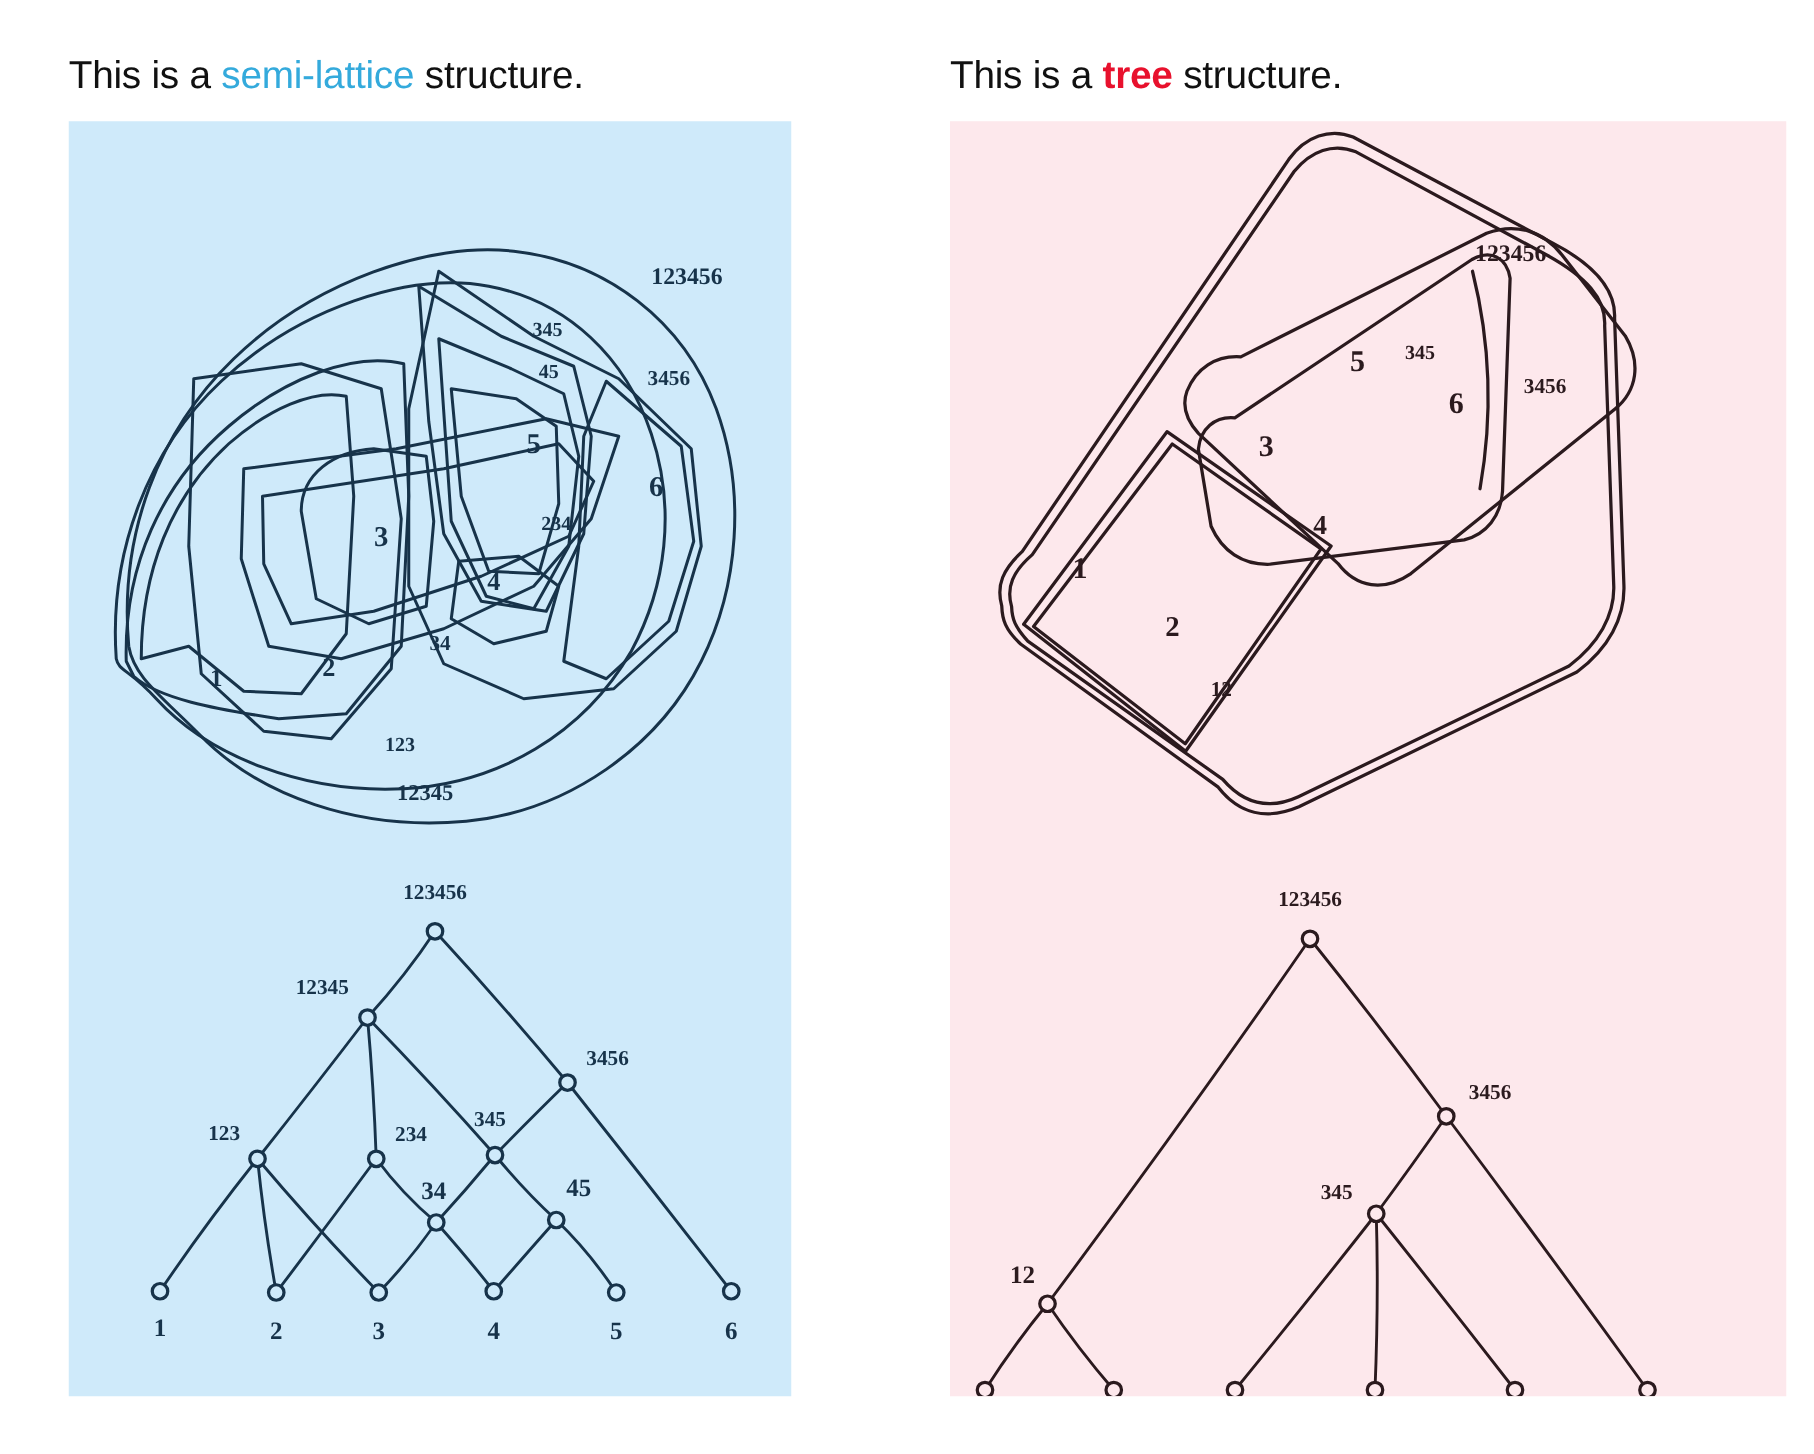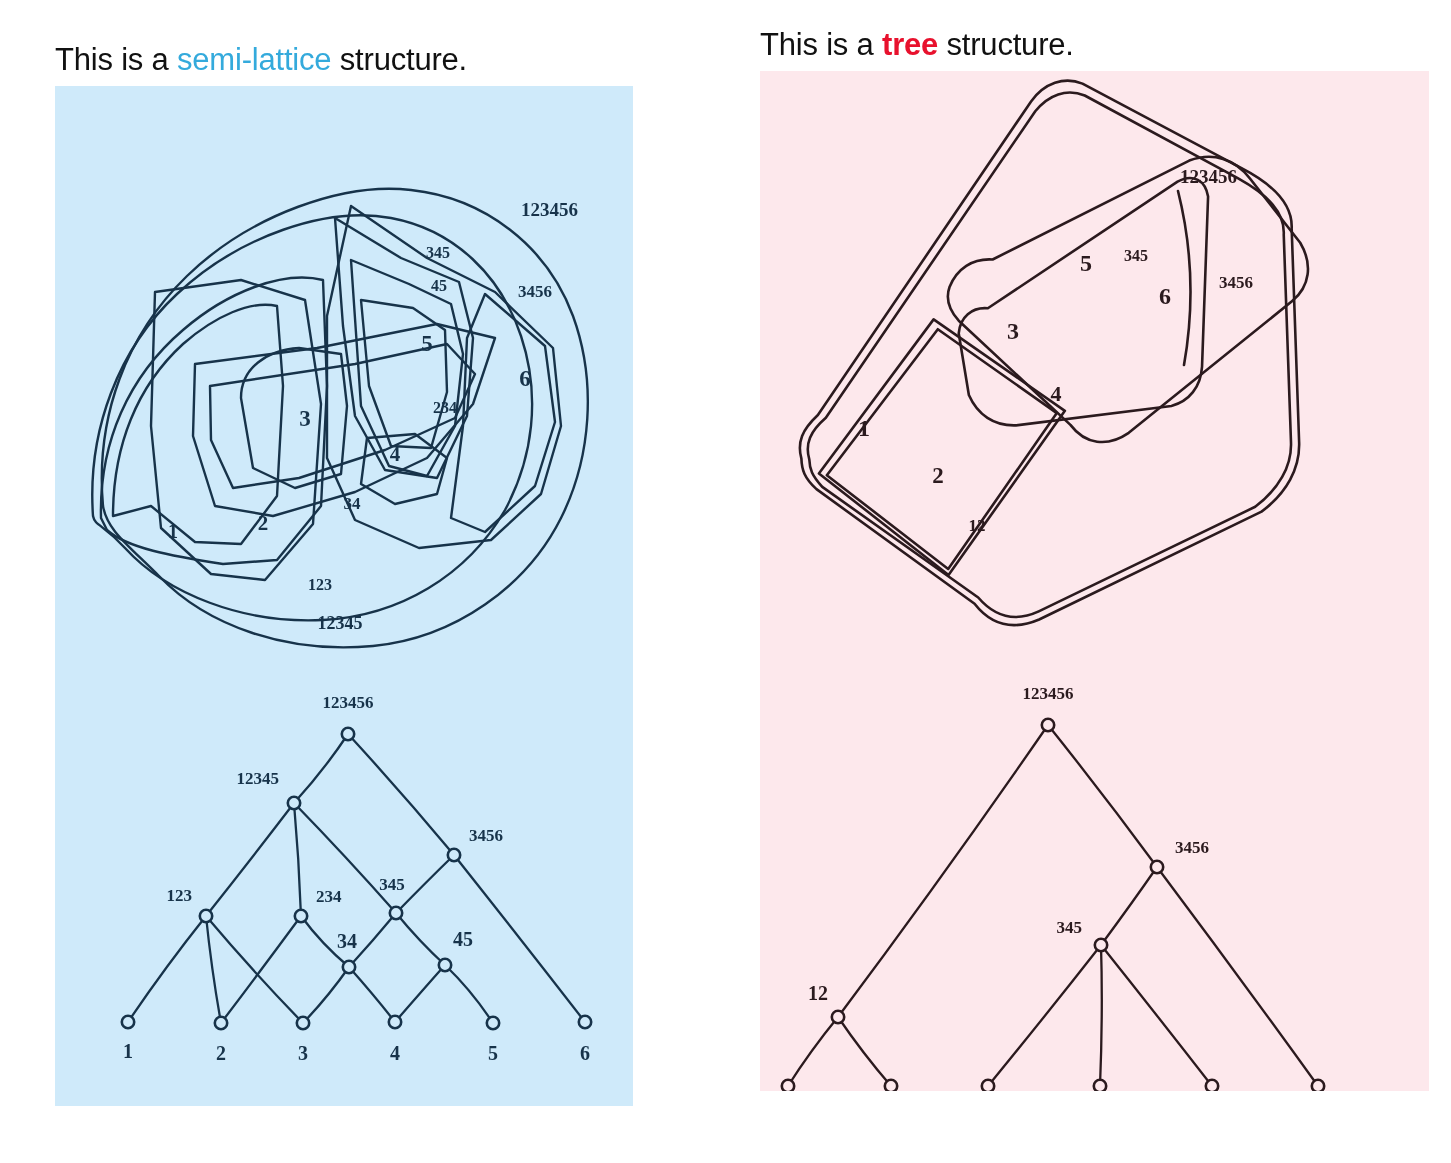--- a/index.html
+++ b/index.html
@@ -18,29 +18,29 @@
     position: absolute;
     left: 0; top: 0;
     width: 1451px;
     height: 1163px;
     background: #ffffff;
   }
   .column {
     position: absolute;
   }
   .col-left  { left: 55px;  top: 40px; width: 580px; }
-  .col-right { left: 714px; top: 25px; width: 670px; padding-left: 46px; }
+  .col-right { left: 714px; top: 40px; width: 670px; padding-left: 46px; }
 
   .caption {
     font-size: 31px;
     line-height: 40px;
     color: #111111;
     white-space: nowrap;
     letter-spacing: -0.2px;
-    margin-bottom: 6px;
+    margin-bottom: 17px;
     font-family: "Liberation Sans", sans-serif;
   }
   .caption .hl-blue { color: #34aadc; }
   .caption .hl-red  { color: #e8112d; font-weight: bold; }
 
   .panel {
     position: relative;
     overflow: hidden;
   }
   .panel-blue {

